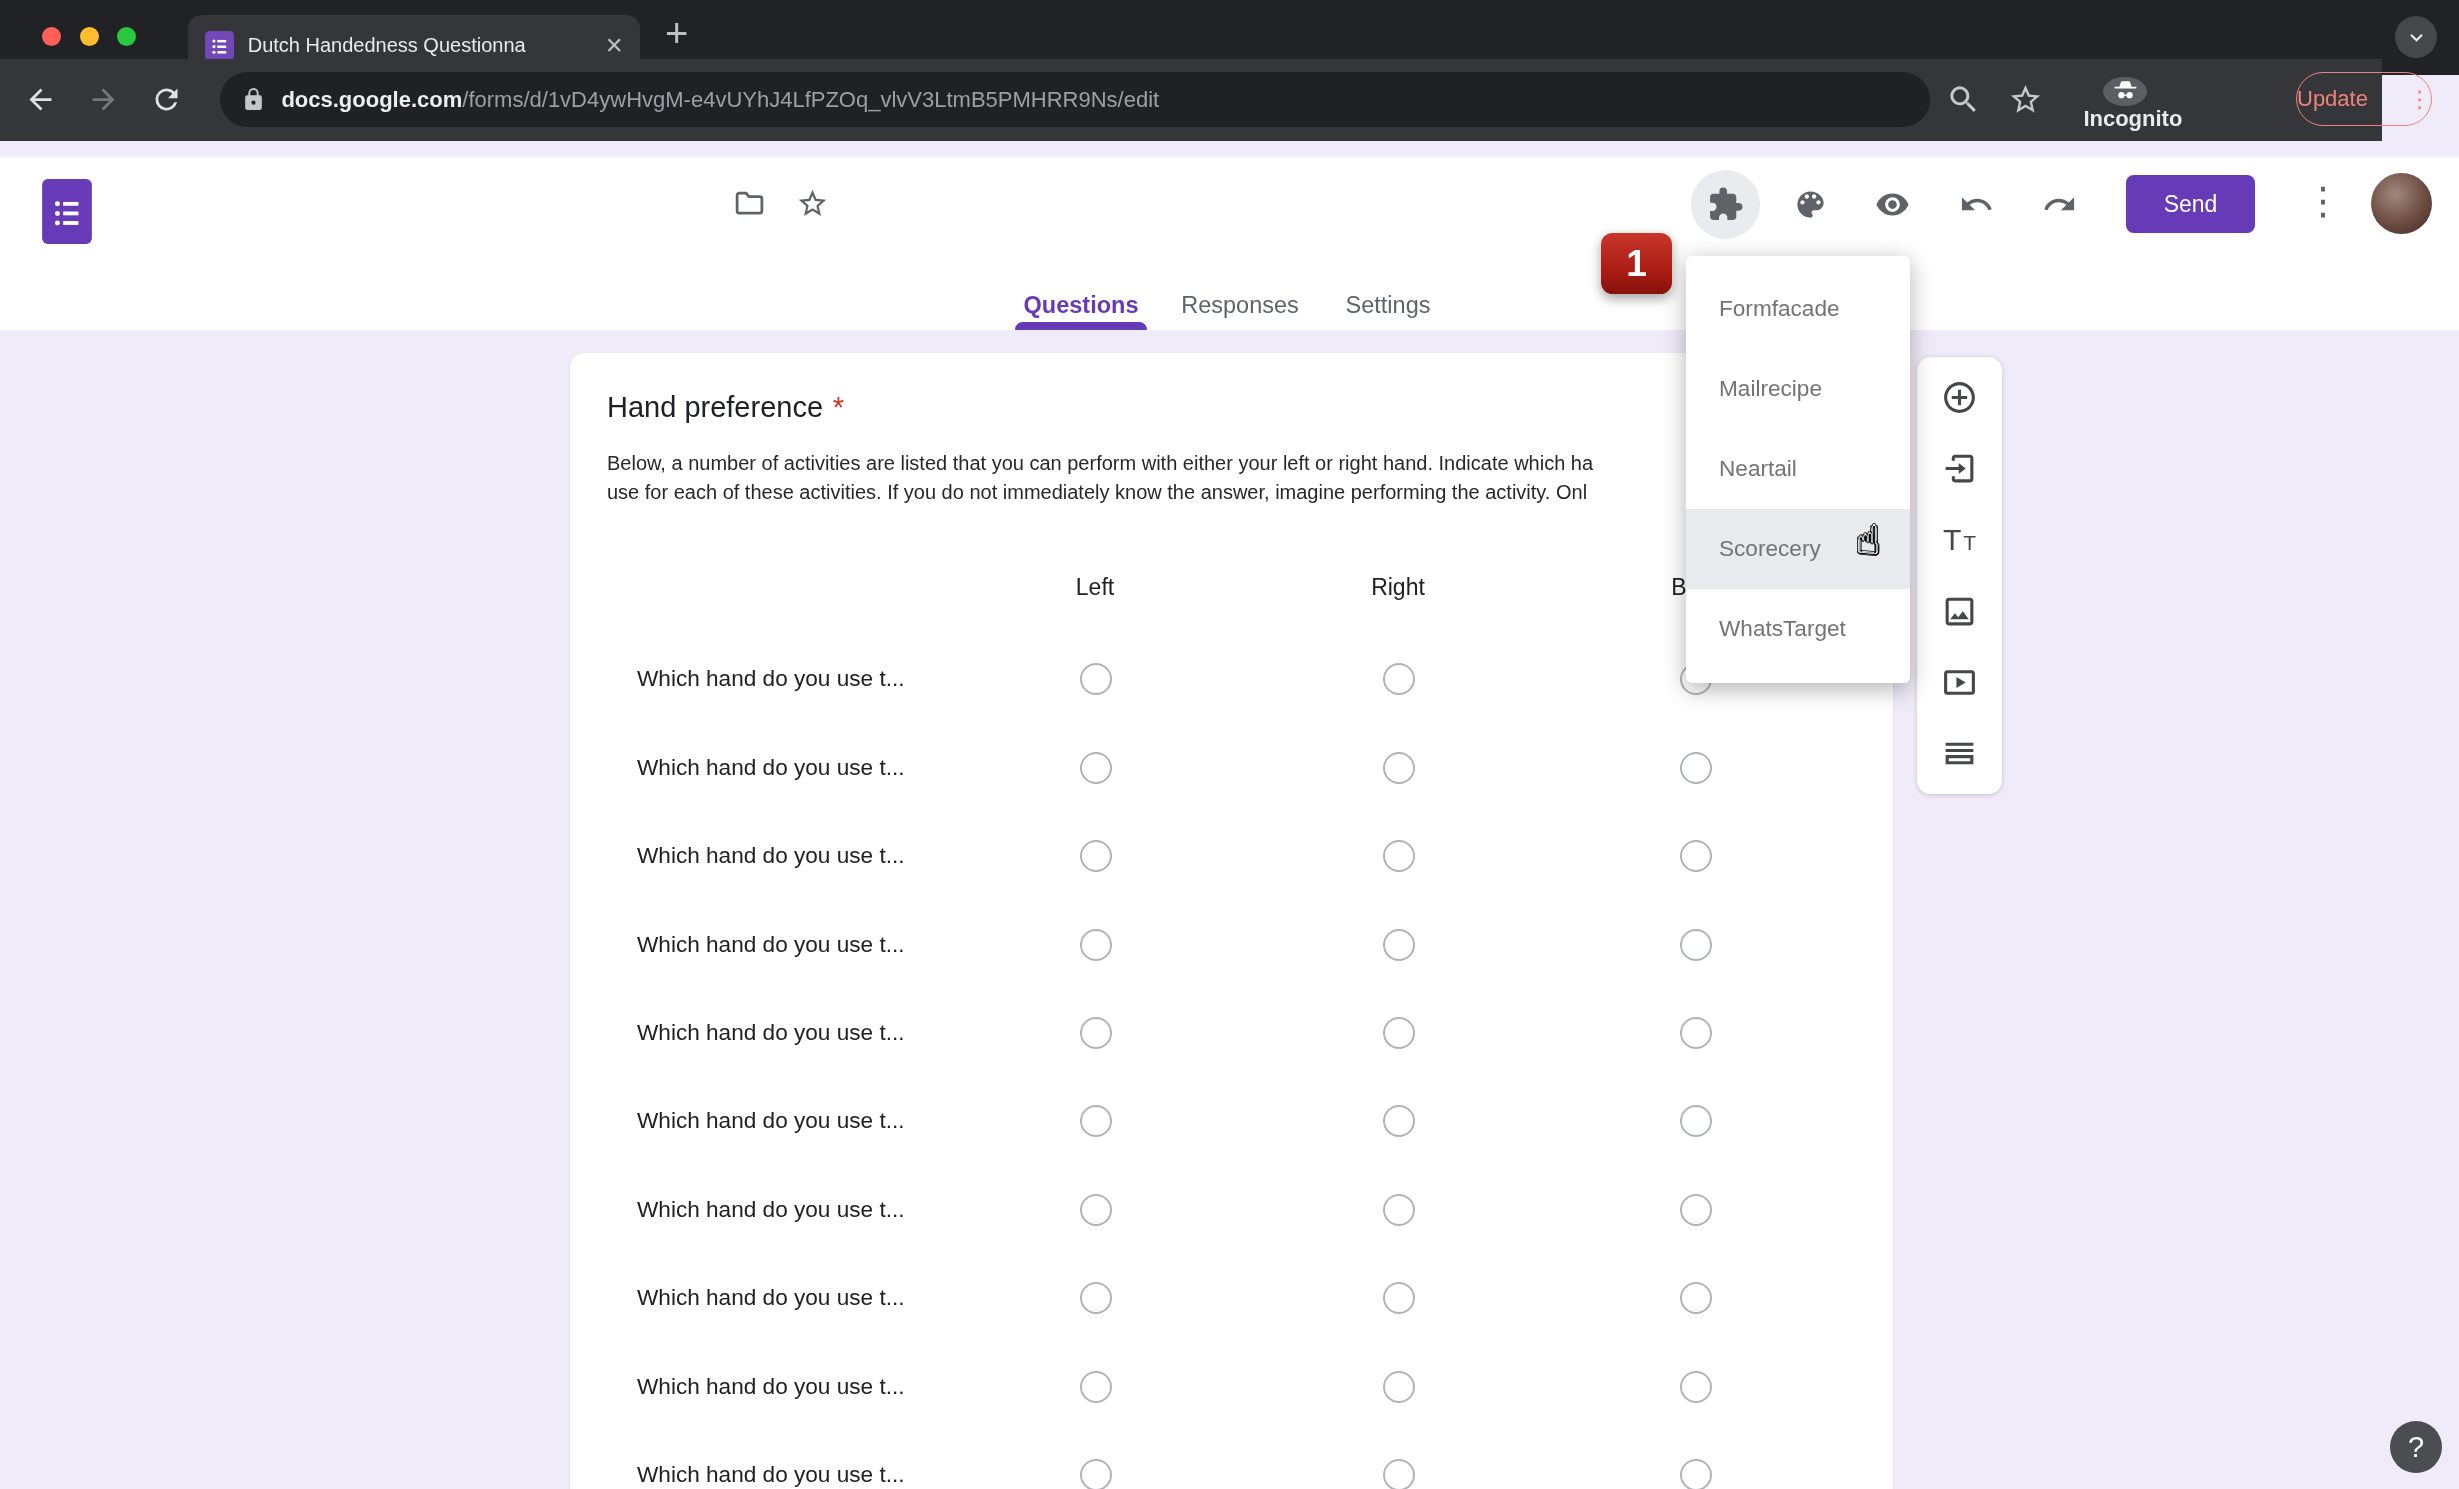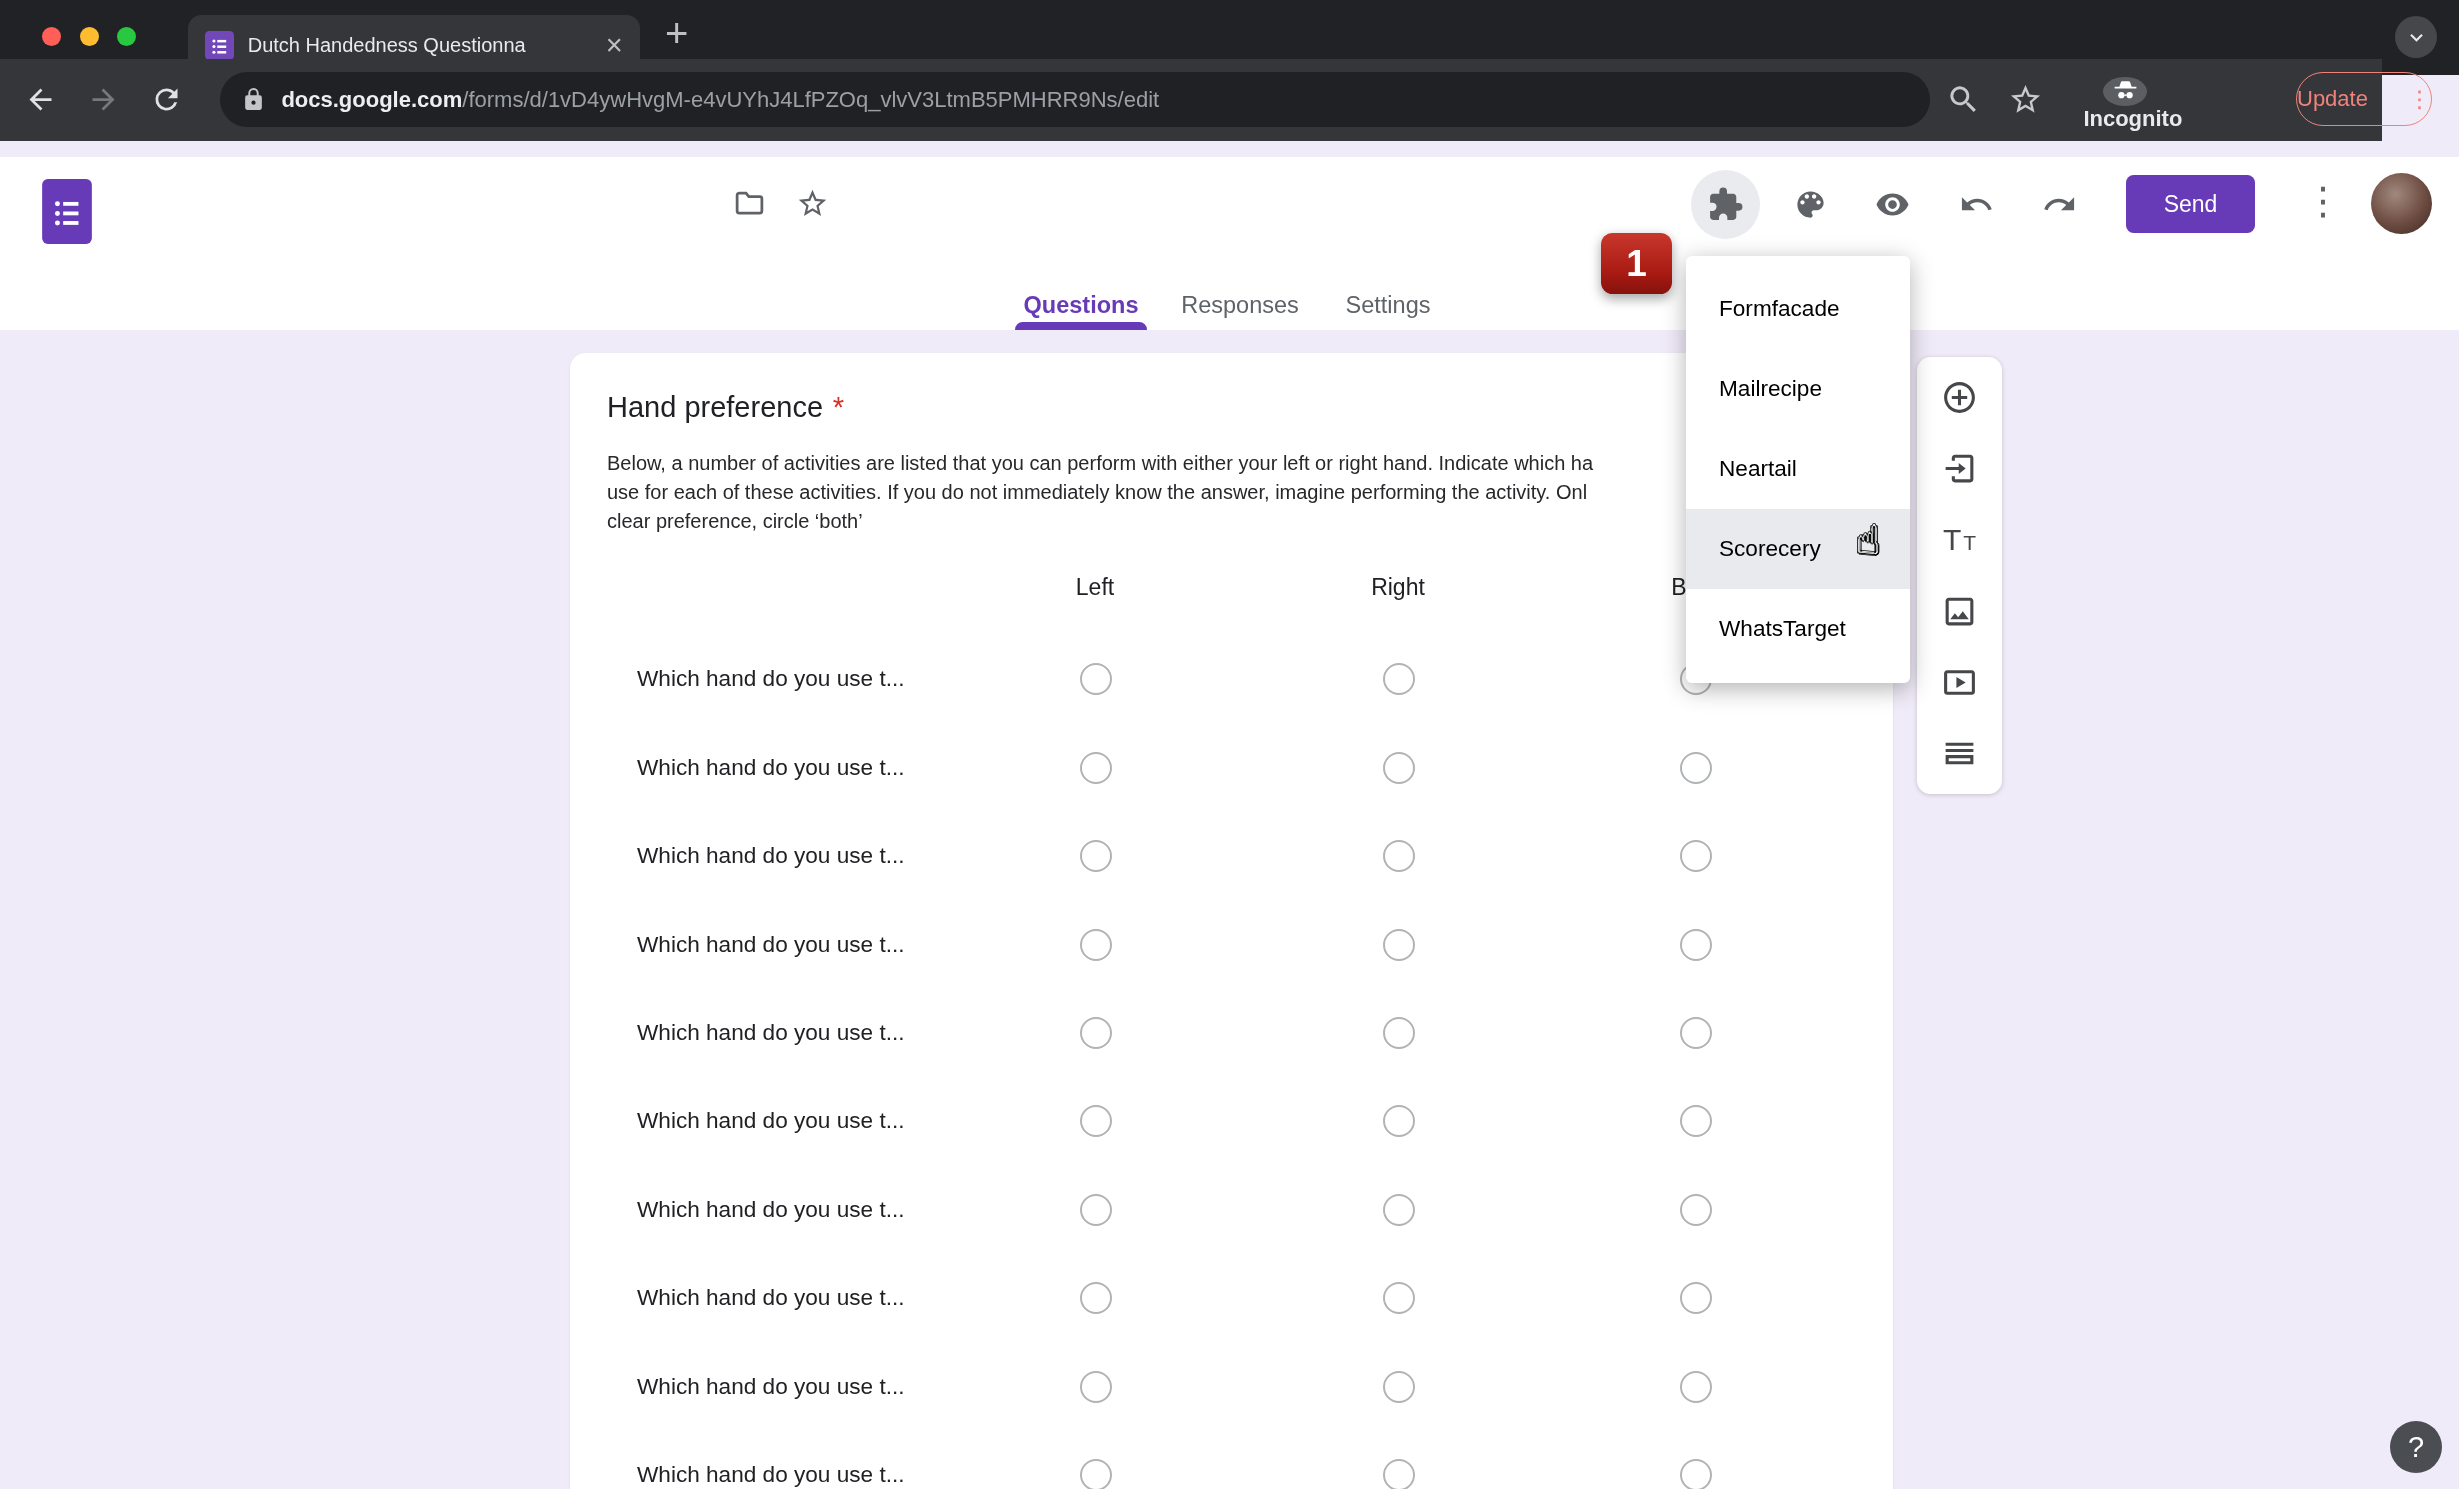--- a/index.html
+++ b/index.html
@@ -65,21 +65,21 @@
   .q-desc div{white-space:nowrap;}
   .col-header{position:absolute;top:221px;transform:translateX(-50%);font-size:23px;color:#202124;}
   .grid-row{position:absolute;left:0;width:100%;height:88px;}
   .row-label{position:absolute;left:67px;top:50%;transform:translateY(-50%);font-size:22.6px;color:#202124;white-space:nowrap;}
   .radio{position:absolute;top:50%;margin-top:-16px;width:32px;height:32px;border:2.4px solid #b1b4b7;
          border-radius:50%;box-sizing:border-box;background:#fff;}
 
   
   .menu{position:absolute;left:1686px;top:256px;width:224px;padding:13.4px 0;background:#fff;border-radius:5.8px;
         box-shadow:0 5.8px 23px rgba(0,0,0,.3);z-index:30;}
-  .menu-item{height:80px;display:flex;align-items:center;padding-left:33px;font-size:22.6px;color:#000000;}
+  .menu-item{height:80px;display:flex;align-items:center;padding-left:33px;font-size:22.6px;color:#737373;}
   .menu-item.hover{background:#e9eaed;}
 
   
   .badge{position:absolute;left:1601px;top:233px;width:71px;height:61px;border-radius:11.5px;z-index:40;
          display:flex;align-items:center;justify-content:center;color:#fff;font-size:37px;font-weight:700;
          background:linear-gradient(180deg,#c9372c 0%,#a81b13 65%,#85120c 100%);box-shadow:0 4.8px 11.5px rgba(0,0,0,.35);}
 
   
   .sidebar{position:absolute;left:1917px;top:357px;width:85px;height:437px;background:#fff;border-radius:13.4px;
            box-shadow:0 1px 4.8px rgba(0,0,0,.18);display:flex;flex-direction:column;align-items:center;
@@ -242,21 +242,20 @@
 
   <div class="content"></div>
 
   <div class="card">
     <div class="q-title">
       <span>Hand preference</span><span class="req">*</span>
     </div>
     <div class="q-desc">
         <div>Below, a number of activities are listed that you can perform with either your left or right hand. Indicate which ha</div>
         <div>use for each of these activities. If you do not immediately know the answer, imagine performing the activity. Onl</div>
-        <div>clear preference, circle ‘both’</div>
       </div>
     <div>
         <span class="col-header" style="left: 525px;">Left</span>
         <span class="col-header" style="left: 828px;">Right</span>
         <span class="col-header" style="left: 1125px;">Both</span>
       </div>
     <div>
         <div class="grid-row" style="top: 282px;">
           <div class="row-label">Which hand do you use t...</div>
           <span class="radio" style="left: 510px;"></span>

